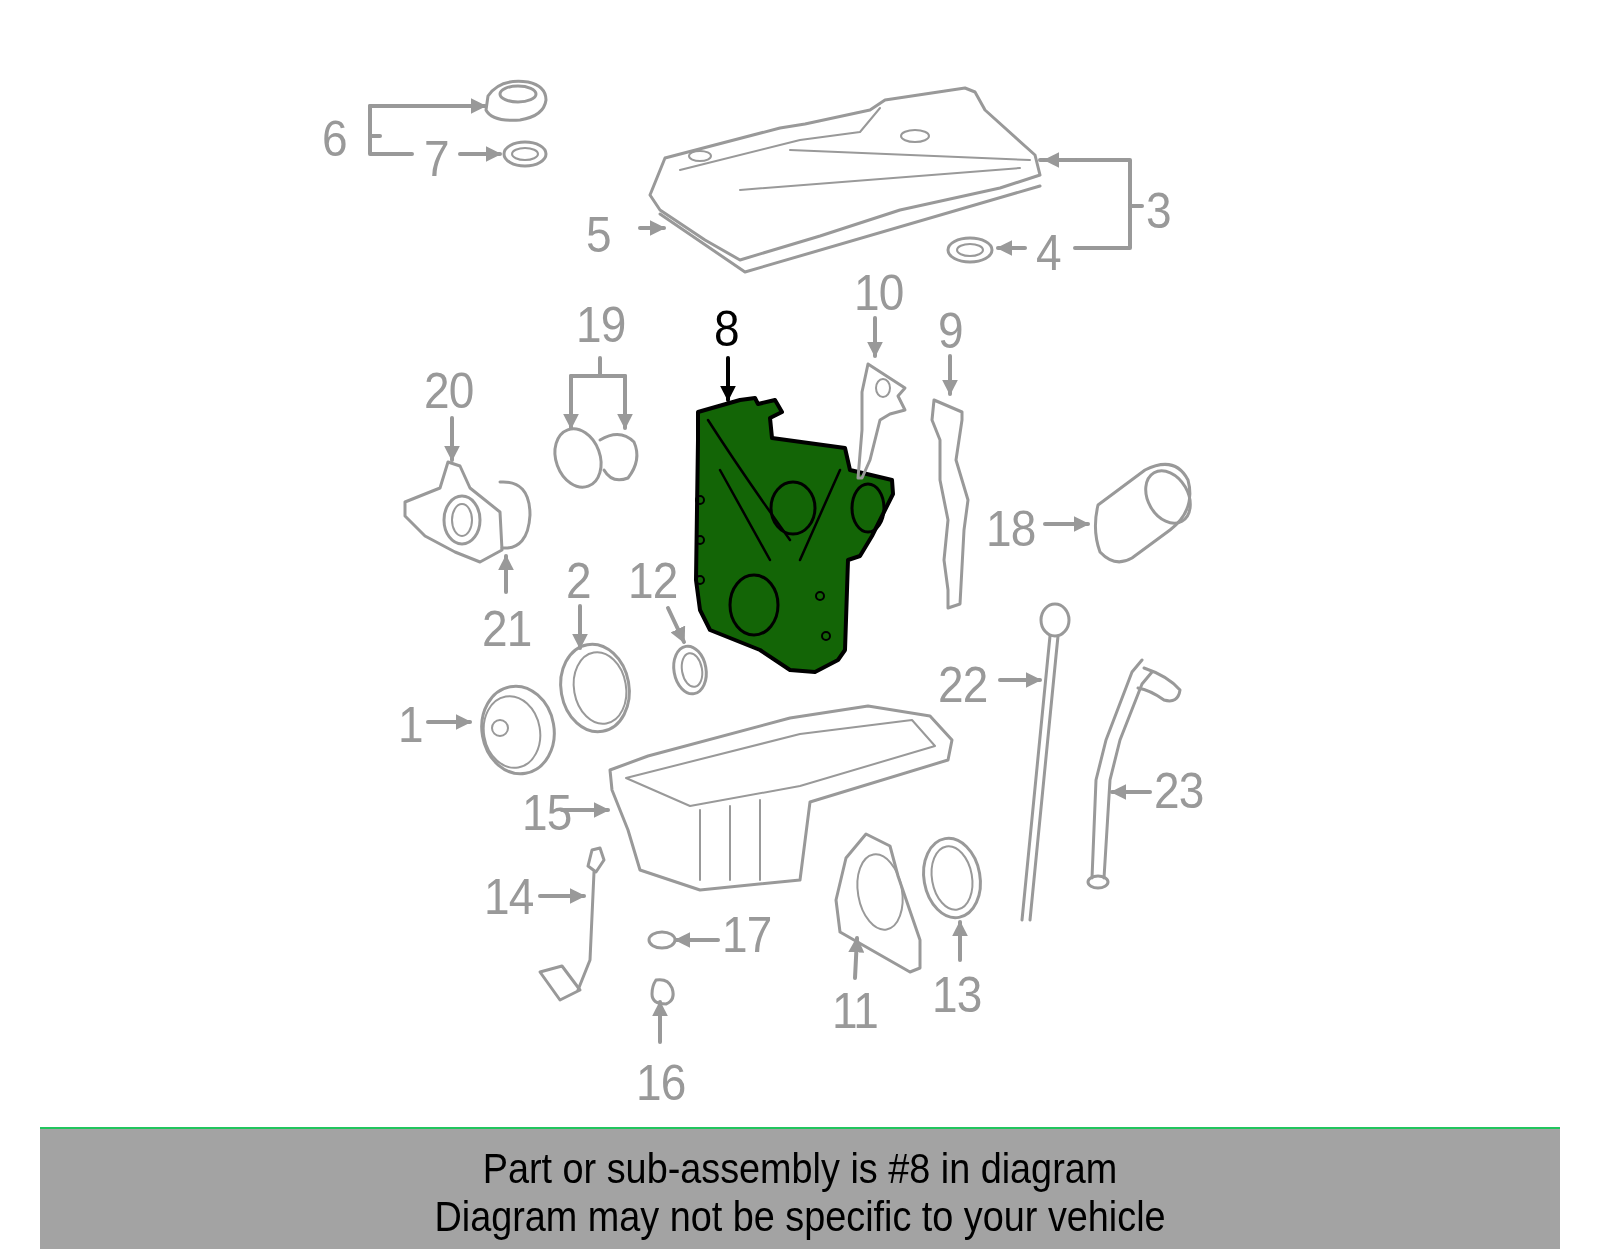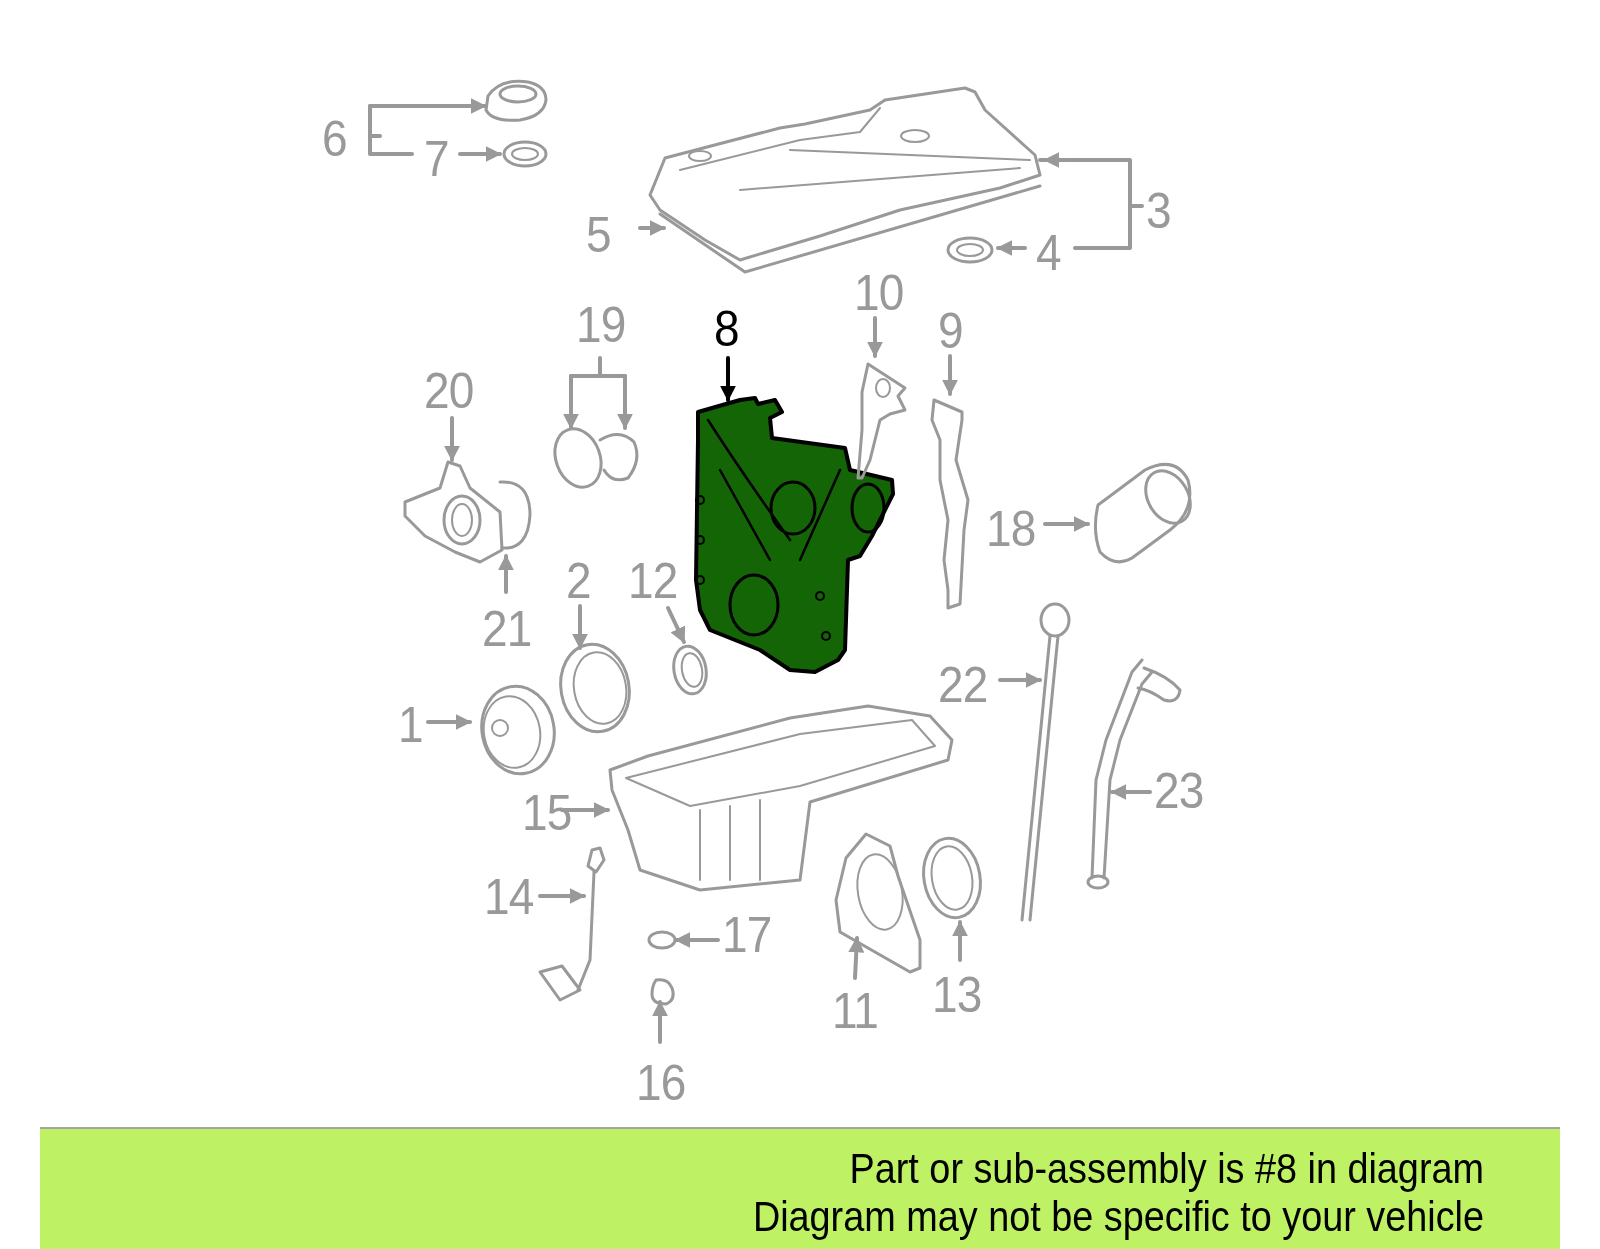--- a/index.html
+++ b/index.html
@@ -4,22 +4,22 @@
 <style>
   html, body { margin: 0; padding: 0; background: #ffffff; }
   body { width: 1600px; height: 1249px; position: relative; overflow: hidden;
          font-family: "Liberation Sans", sans-serif; }
   #diagram { position: absolute; left: 0; top: 0; width: 1600px; height: 1120px; }
   .callout { position: absolute; font-family: "Liberation Sans", sans-serif;
              font-size: 50px; line-height: 1; color: #999999; letter-spacing: -1px;
              transform: scaleX(0.92); transform-origin: left top; }
   .callout.highlight { color: #000000; }
   #banner { position: absolute; left: 40px; top: 1127px; width: 1520px; height: 122px;
-            background: #bef264; border-top: 2px solid #a3a3a3; box-sizing: border-box;
-            text-align: right; color: #000; }
+            background: #a3a3a3; border-top: 2px solid #22c55e; box-sizing: border-box;
+            text-align: center; color: #000; }
   #banner .line { font-family: "Liberation Sans", sans-serif; font-size: 42px; line-height: 48px;
                   display: block; transform: scaleX(0.9); }
   #banner .l1 { margin-top: 16px; }
 </style>
 </head>
 <body>
 
 <div id="diagram">
   <svg width="1600" height="1120" viewBox="0 0 1600 1120" xmlns="http://www.w3.org/2000/svg" fill="none" stroke="#999999" stroke-width="4" stroke-linejoin="round" stroke-linecap="round">
     <defs>

